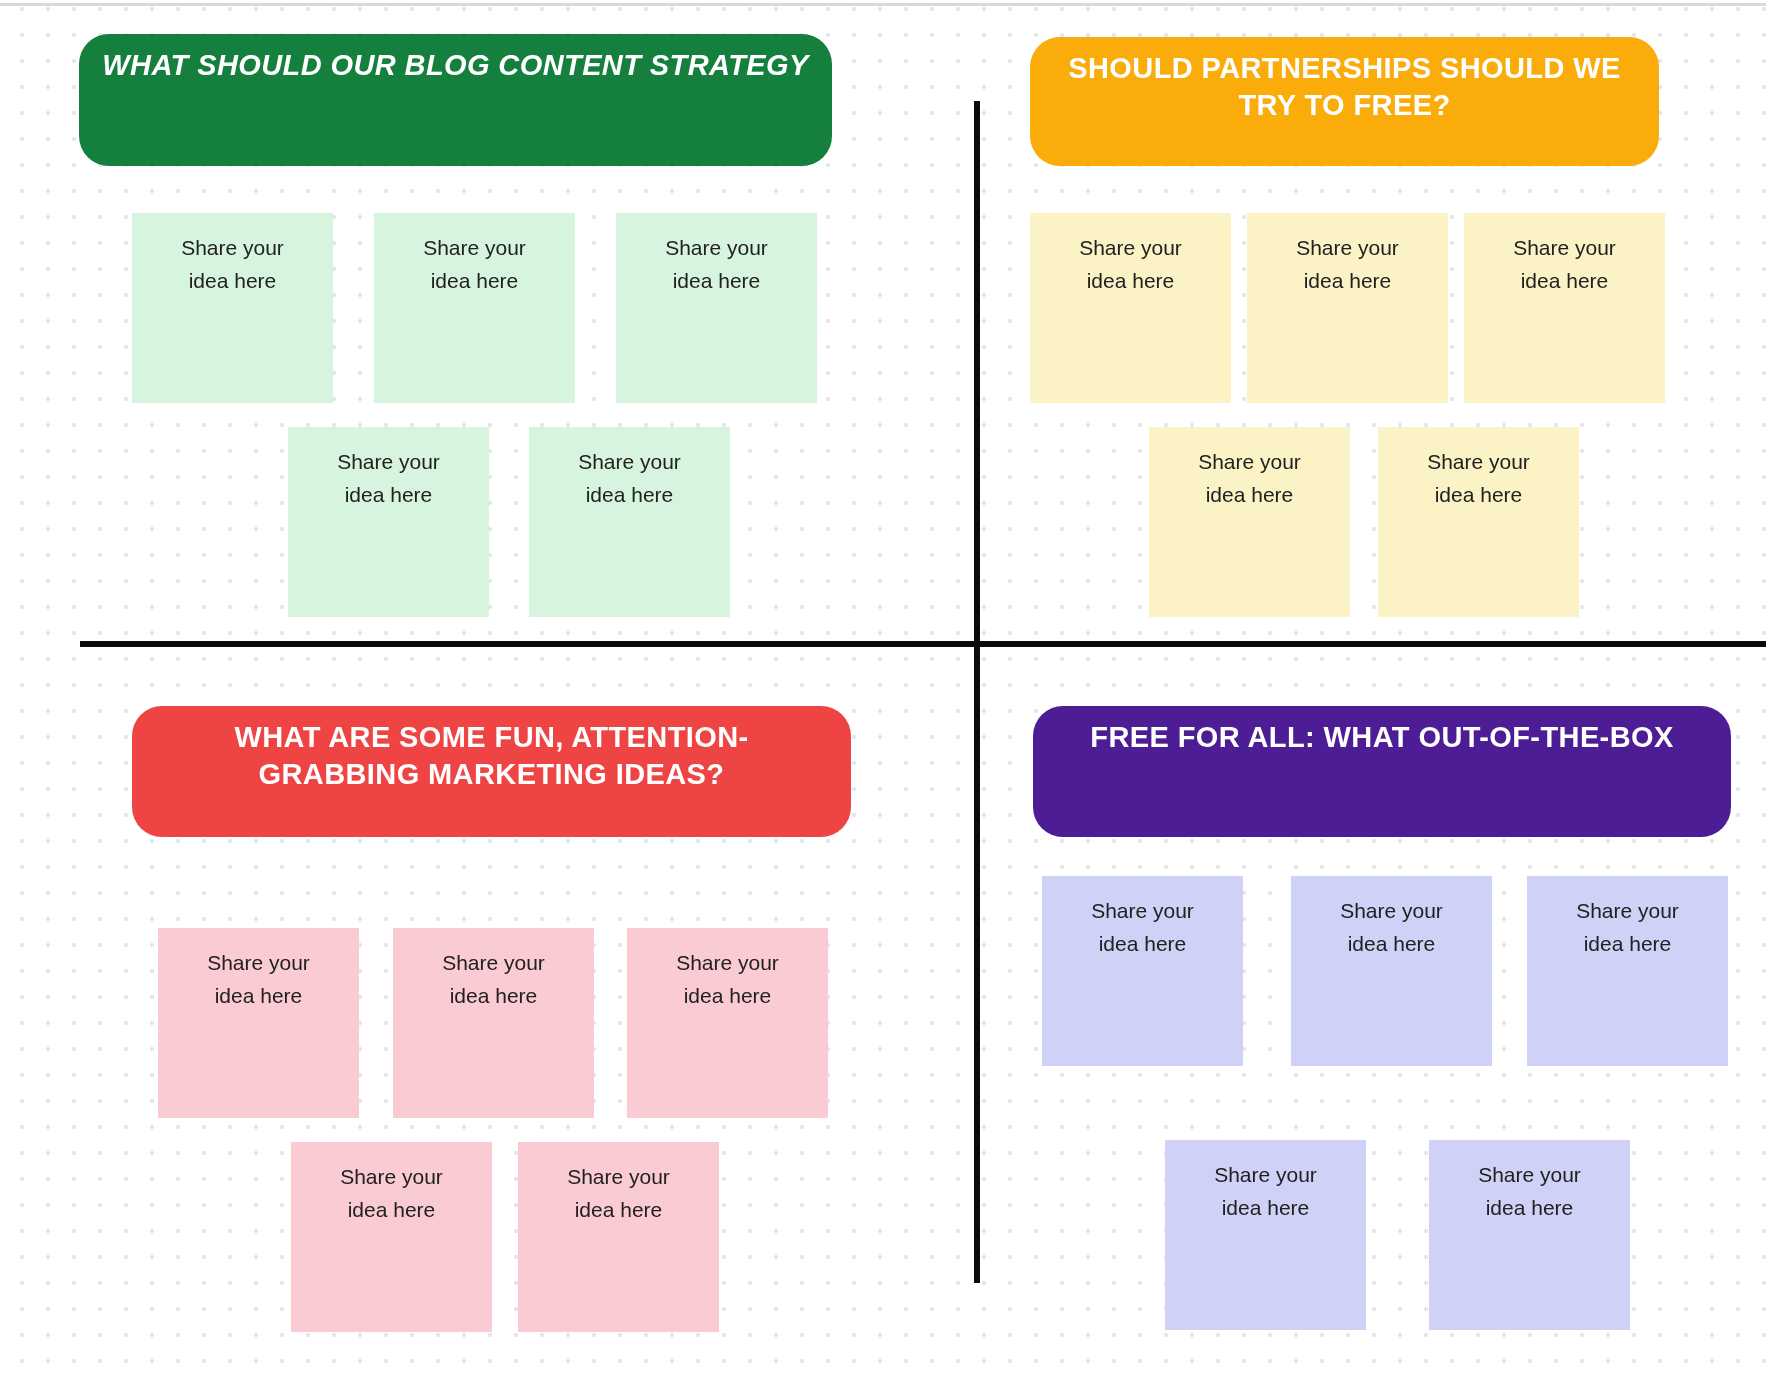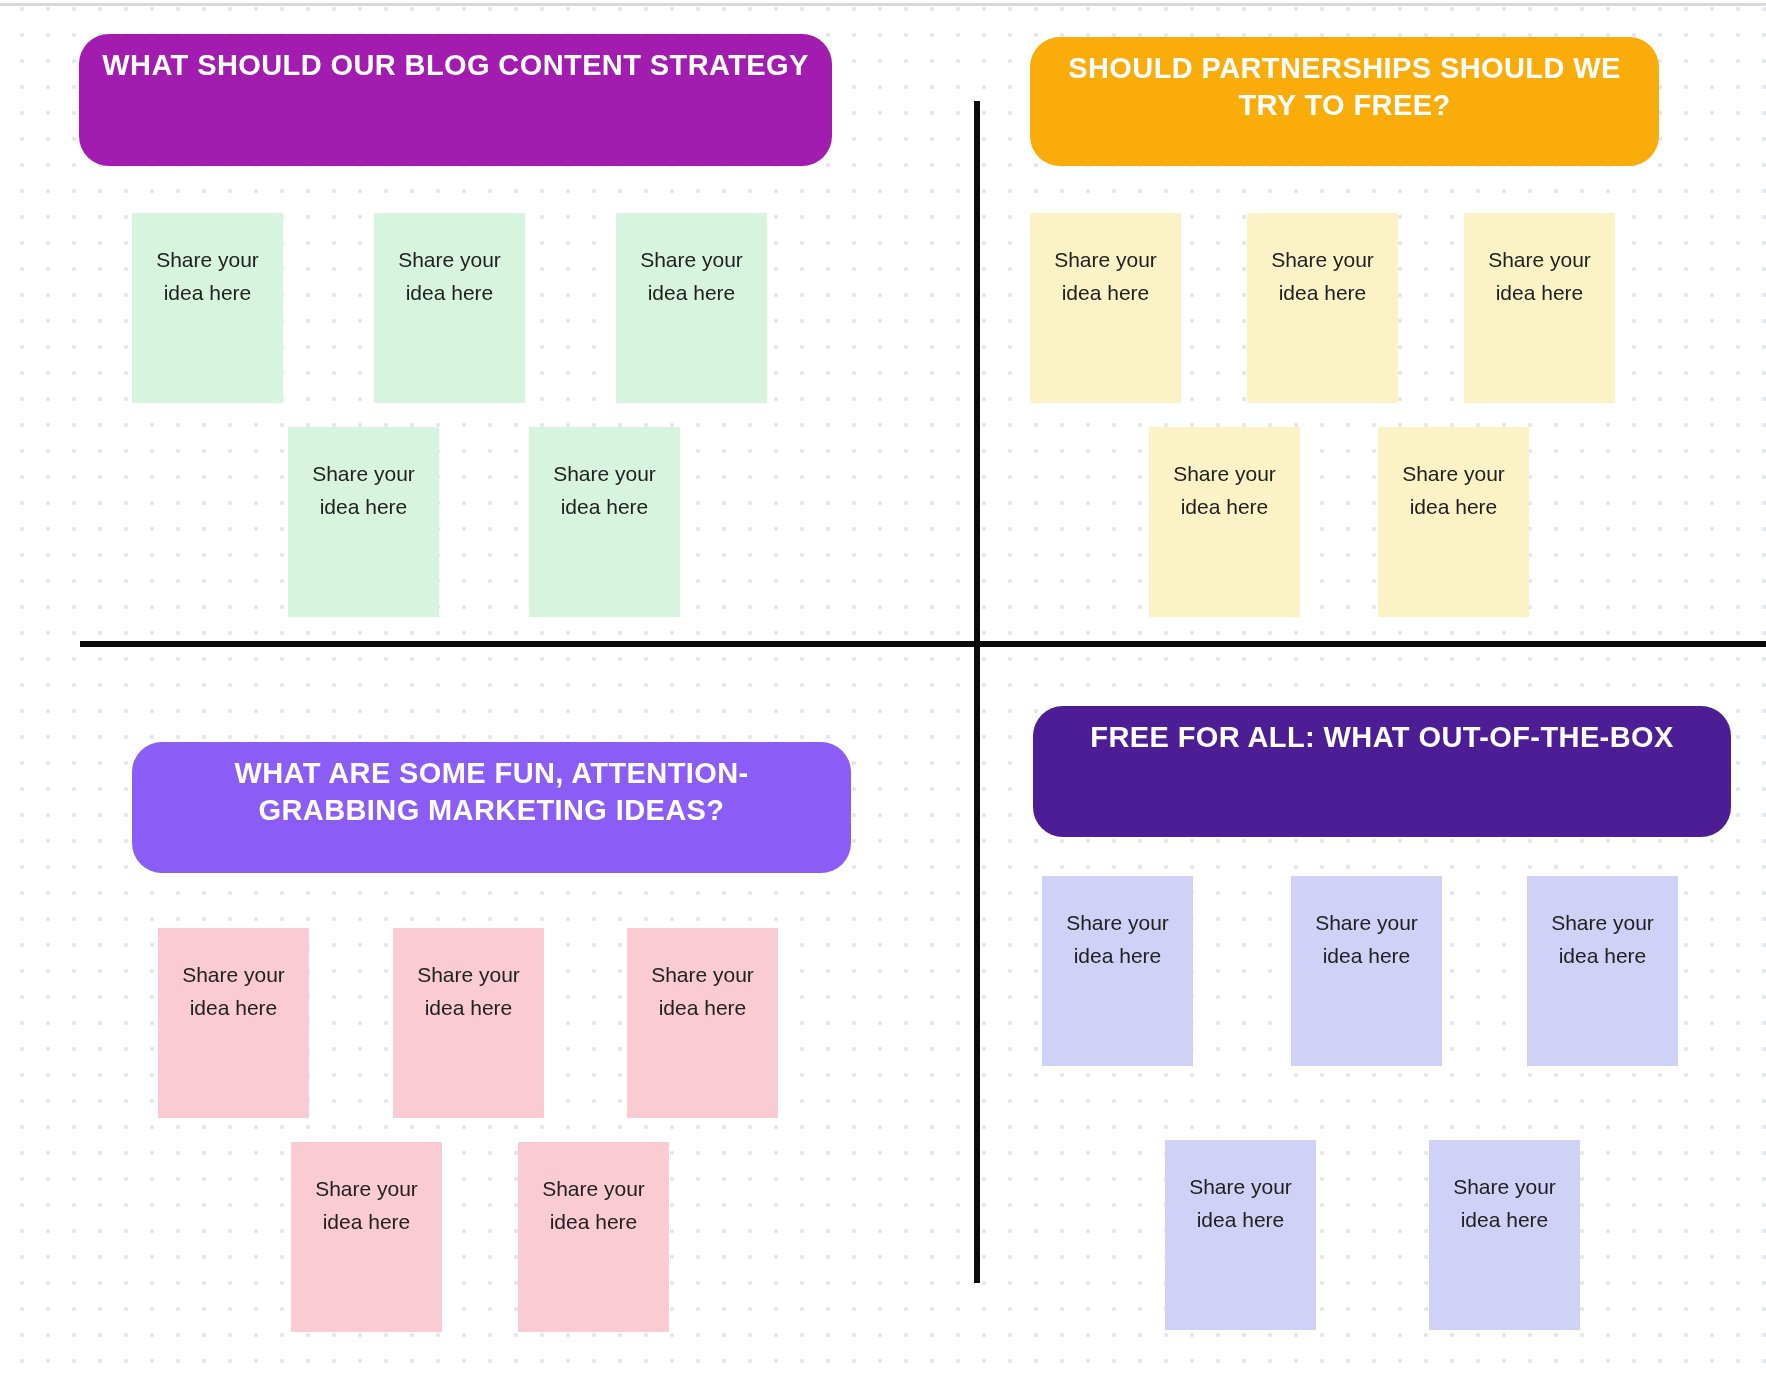--- a/index.html
+++ b/index.html
@@ -19,22 +19,22 @@
   }
   .divider{position:absolute;background:#0b0b0b;}
   .divider.v{left:974px;top:101px;width:6px;height:1182px;}
   .divider.h{left:80px;top:641px;width:1686px;height:6px;}
   .q-header{
     position:absolute;border-radius:30px;color:#ffffff;
     font-weight:bold;font-size:29px;line-height:37px;letter-spacing:0.4px;
     text-align:center;padding-top:13px;box-sizing:border-box;
   }
   .sticky{
-    position:absolute;width:151px;height:190px;
-    text-align:center;box-sizing:border-box;padding:30px 8px 0 8px;
+    position:absolute;width:201px;height:190px;
+    text-align:center;box-sizing:border-box;padding:18px 8px 0 8px;
     color:#212121;font-size:21px;line-height:33px;
   }
   .q1 .q-header{left:79px;top:34px;width:753px;height:132px;}
   .q1 .s1{left:132px;top:213px;}
   .q1 .s2{left:374px;top:213px;}
   .q1 .s3{left:616px;top:213px;}
   .q1 .s4{left:288px;top:427px;}
   .q1 .s5{left:529px;top:427px;}
 
   .q2 .q-header{left:1030px;top:37px;width:629px;height:129px;}
@@ -61,21 +61,21 @@
 </head>
 <body>
 
 <div class="board"></div>
 <div class="top-edge-line"></div>
 
 <div class="divider v"></div>
 <div class="divider h"></div>
 
 <section class="q1">
-  <div class="q-header" style="background: #a21caf; color: rgb(255, 255, 255);">
+  <div class="q-header" style="background: #15803d; color: rgb(255, 255, 255); font-style: italic;">
     <div>WHAT SHOULD OUR BLOG CONTENT STRATEGY</div>
   </div>
   <div class="sticky s1" style="background: rgb(215, 245, 222);">
     <div>Share your</div>
     <div>idea here</div>
   </div>
   <div class="sticky s2" style="background: rgb(215, 245, 222);">
     <div>Share your</div>
     <div>idea here</div>
   </div>
@@ -114,21 +114,21 @@
     <div>Share your</div>
     <div>idea here</div>
   </div>
   <div class="sticky s5" style="background: rgb(251, 242, 198);">
     <div>Share your</div>
     <div>idea here</div>
   </div>
 </section>
 
 <section class="q3">
-  <div class="q-header" style="background: #8b5cf6; color: rgb(255, 255, 255); margin-top: 36px;">
+  <div class="q-header" style="background: #ef4444; color: rgb(255, 255, 255);">
     <div>WHAT ARE SOME FUN, ATTENTION-</div>
     <div>GRABBING MARKETING IDEAS?</div>
   </div>
   <div class="sticky s1" style="background: rgb(250, 203, 210);">
     <div>Share your</div>
     <div>idea here</div>
   </div>
   <div class="sticky s2" style="background: rgb(250, 203, 210);">
     <div>Share your</div>
     <div>idea here</div>

